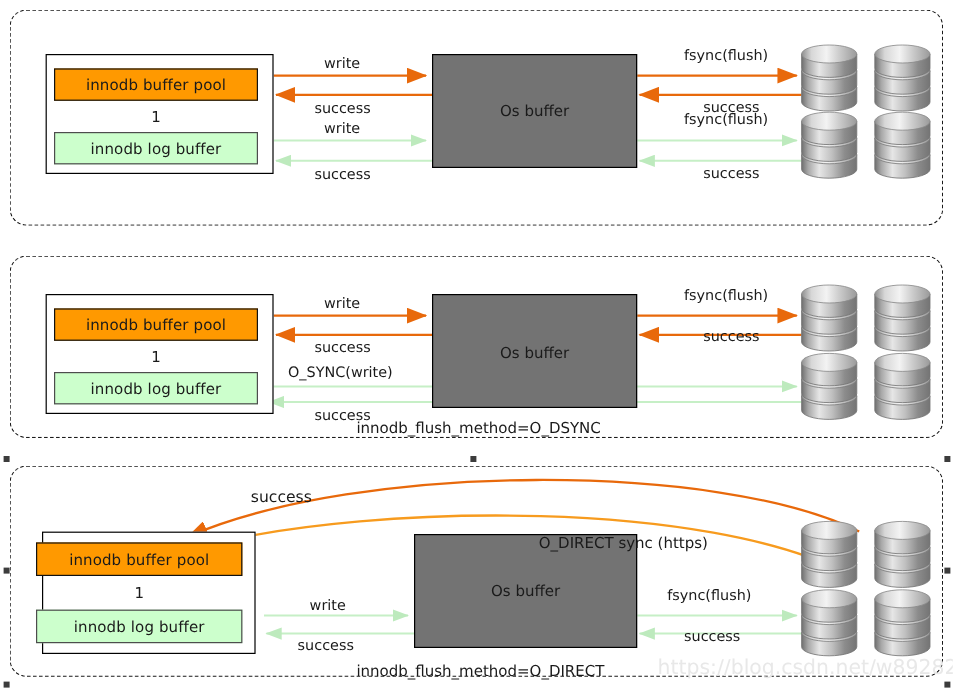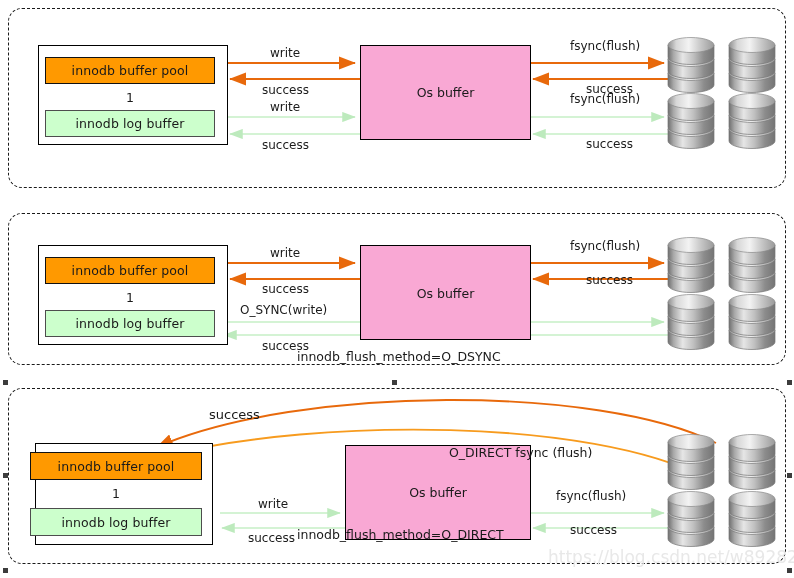--- a/index.html
+++ b/index.html
@@ -56,21 +56,21 @@
   .membox.pool {
     background: #ff9900;
     border: 1.3px solid #111;
   }
   .membox.logbuf {
     background: #ccffcc;
     border: 1.3px solid #4d4d4d;
   }
   .osbuf {
     position: absolute;
-    background: #f9a8d4;
+    background: #737373;
     border: 1.6px solid #000;
     box-sizing: border-box;
     display: flex;
     align-items: center;
     justify-content: center;
     font-size: 12.5px;
     color: #1a1a1a;
   }
   .numlabel {
     position: absolute;
@@ -310,23 +310,23 @@
   <div class="numlabel" style="left:30px; top:486px; width:172px;">1</div>
   <div class="membox logbuf" style="left:30px; top:508px; width:172px; height:28px;">
     <span>innodb log buffer</span>
   </div>
 
   <div class="osbuf" style="left:345px; top:445px; width:186px; height:95px;">
     <span>Os buffer</span>
   </div>
 
   <div class="edgelabel" style="left:209px; top:408px; font-size:13px;">success</div>
-  <div class="edgelabel" style="left:449px; top:447px; font-size:12.5px;">O_DIRECT   fsync (flush)</div>
+  <div class="edgelabel" style="left:449px; top:447px; font-size:12.5px;">O_DIRECT   sync (https)</div>
   <div class="edgelabel" style="left:258px; top:498px;">write</div>
   <div class="edgelabel" style="left:248px; top:532px;">success</div>
   <div class="edgelabel" style="left:556px; top:490px;">fsync(flush)</div>
   <div class="edgelabel" style="left:570px; top:524px;">success</div>
 
-  <div class="caption" style="left:297px; top:527px;text-align:right;">innodb_flush_method=O_DIRECT</div>
+  <div class="caption" style="left:297px; top:551px;text-align:right;">innodb_flush_method=O_DIRECT</div>
 
   <div class="watermark sanswm" style="left:548px; top:547px;">https://blog.csdn.net/w892824196</div>
 
 </div>
 
 </body></html>

